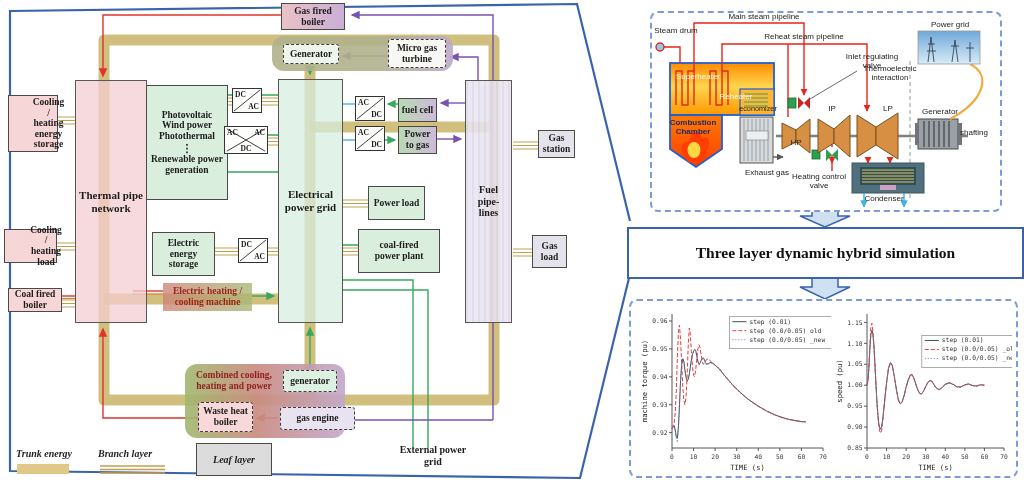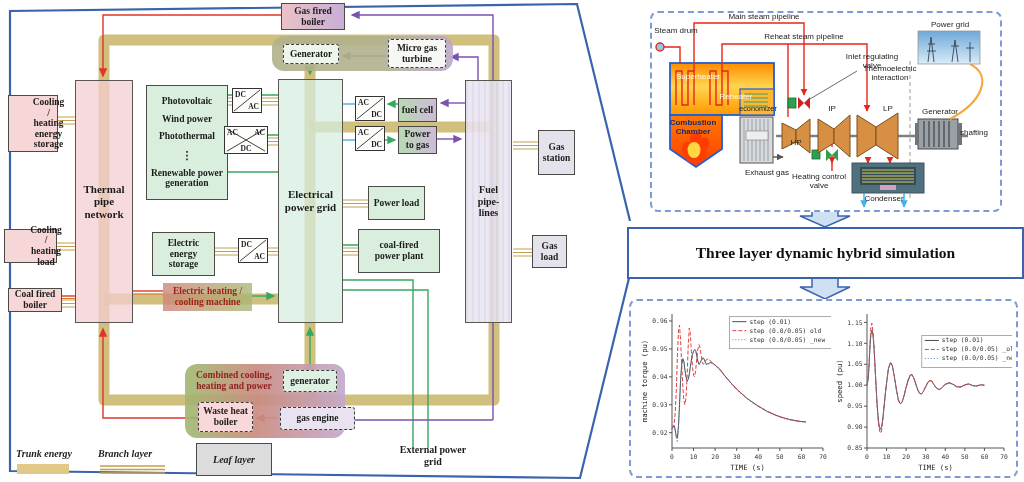--- a/index.html
+++ b/index.html
@@ -19,21 +19,21 @@
   .conv{position:absolute;z-index:3;background:#fdfdfb;border:1.2px solid #333;box-sizing:border-box;
         font-weight:bold;font-size:7.5px;color:#1c1c1c;}
   .conv svg{position:absolute;left:0;top:0;width:100%;height:100%;}
   .conv .tl{position:absolute;left:2px;top:1px;}
   .conv .br{position:absolute;right:2px;bottom:1px;}
   .conv .tr{position:absolute;right:2px;top:1px;}
   .conv .bc{position:absolute;left:0;right:0;bottom:0;text-align:center;}
   .lbl{position:absolute;z-index:5;font-weight:bold;text-align:center;line-height:1.15;color:#1c1c1c;}
   .leg{position:absolute;z-index:5;font-style:italic;font-weight:bold;font-size:10px;color:#222;}
   .renew-item{display:block;font-weight:bold;}
-  #renewable{flex-direction:column;justify-content:space-between;padding:10px 2px;}
+  #renewable{flex-direction:column;padding:10px 2px;}
   
   .panel-dash{position:absolute;z-index:2;border:2px dashed #7b9cd6;border-radius:8px;background:#fff;box-sizing:border-box;}
   #plant-panel{left:650px;top:11px;width:352px;height:201px;}
   #plant-panel .plbl{position:absolute;font-family:"Liberation Sans",sans-serif;font-weight:normal;
                      font-size:8px;line-height:1.1;text-align:center;color:#222;z-index:6;}
   #banner{position:absolute;left:627px;top:227px;width:393px;height:48px;z-index:3;background:#fff;
           border:2px solid #3a63ad;display:flex;align-items:center;justify-content:center;
           font-weight:bold;font-size:15.5px;color:#111;}
   #sim-panel{left:629px;top:299px;width:389px;height:179px;}
   .chart{position:absolute;z-index:4;}
@@ -119,21 +119,21 @@
       <path d="M812,206 H838 V216 H850 L825,227 L800,216 H812 Z"></path>
       <path d="M812,277 H838 V287 H850 L825,299 L800,287 H812 Z"></path>
     </g>
 
     <g>
       <rect x="17" y="464" width="52" height="10" fill="#e0c887"></rect>
       <path d="M100,466 H165 M100,469.5 H165 M100,473 H165" stroke="#c3a04e" stroke-width="1.6" fill="none"></path>
     </g>
   </svg>
 
-  <div class="zone" id="thermal" style="left:75px;top:80px;width:58px;height:243px;background:rgba(243,206,210,0.75);">
+  <div class="zone" id="thermal" style="left:75px;top:80px;width:72px;height:243px;background:rgba(243,206,210,0.75);">
     <span>Thermal pipe network</span>
   </div>
   <div class="zone" style="left:278px;top:79px;width:65px;height:244px;background:rgba(214,238,223,0.72);">
     <span>Electrical power grid</span>
   </div>
   <div class="zone" style="left:465px;top:80px;width:47px;height:243px;font-size:10px;
        background:repeating-linear-gradient(90deg,rgba(140,120,170,0.10) 0 2px,rgba(0,0,0,0) 2px 6px),rgba(233,229,241,0.88);">
     <span style="width:38px;">Fuel pipe-lines</span>
   </div>
 
@@ -218,21 +218,21 @@
   <div class="bx pink" style="left:8px;top:95px;width:50px;height:57px;padding-left:32px;">
       <span>Cooling / heating energy storage</span>
     </div>
   <div class="bx pink" style="left:4px;top:229px;width:53px;height:34px;padding-left:32px;">
       <span>Cooling / heating load</span>
     </div>
   <div class="bx pink" style="left:8px;top:288px;width:54px;height:24px;">
       <span>Coal fired boiler</span>
     </div>
 
-  <div class="bx lav" style="left:538px;top:130px;width:37px;height:45px;">
+  <div class="bx lav" style="left:538px;top:130px;width:37px;height:28px;">
       <span>Gas station</span>
     </div>
   <div class="bx lav" style="left:532px;top:235px;width:35px;height:33px;">
       <span>Gas load</span>
     </div>
 
   <div class="rounded" style="left:185px;top:364px;width:160px;height:74px;
        background:linear-gradient(90deg,rgba(160,184,110,0.9),rgba(201,139,128,0.92) 45%,rgba(194,168,204,0.9));"></div>
   <div class="lbl" style="left:188px;top:370px;width:92px;font-size:9.5px;color:#8f1f1f;">Combined cooling, heating and power</div>
   <div class="bx dash" style="left:283px;top:370px;width:54px;height:22px;background:#def0e2;">

